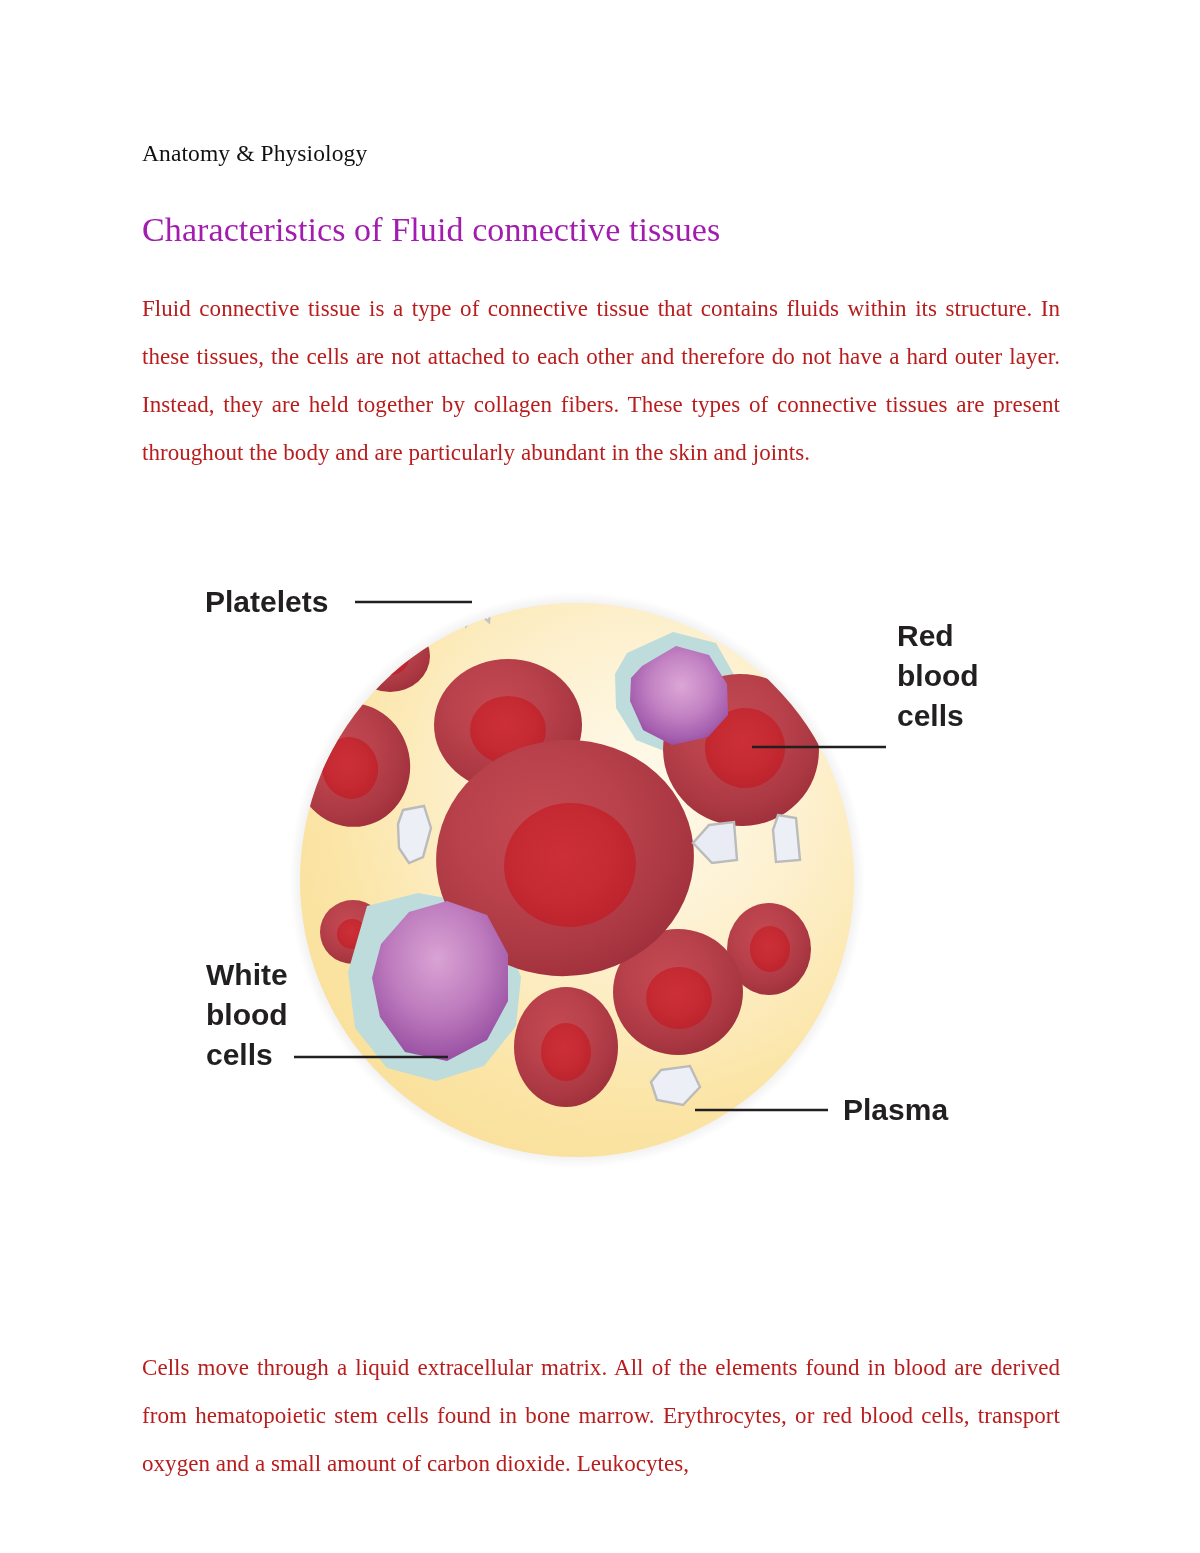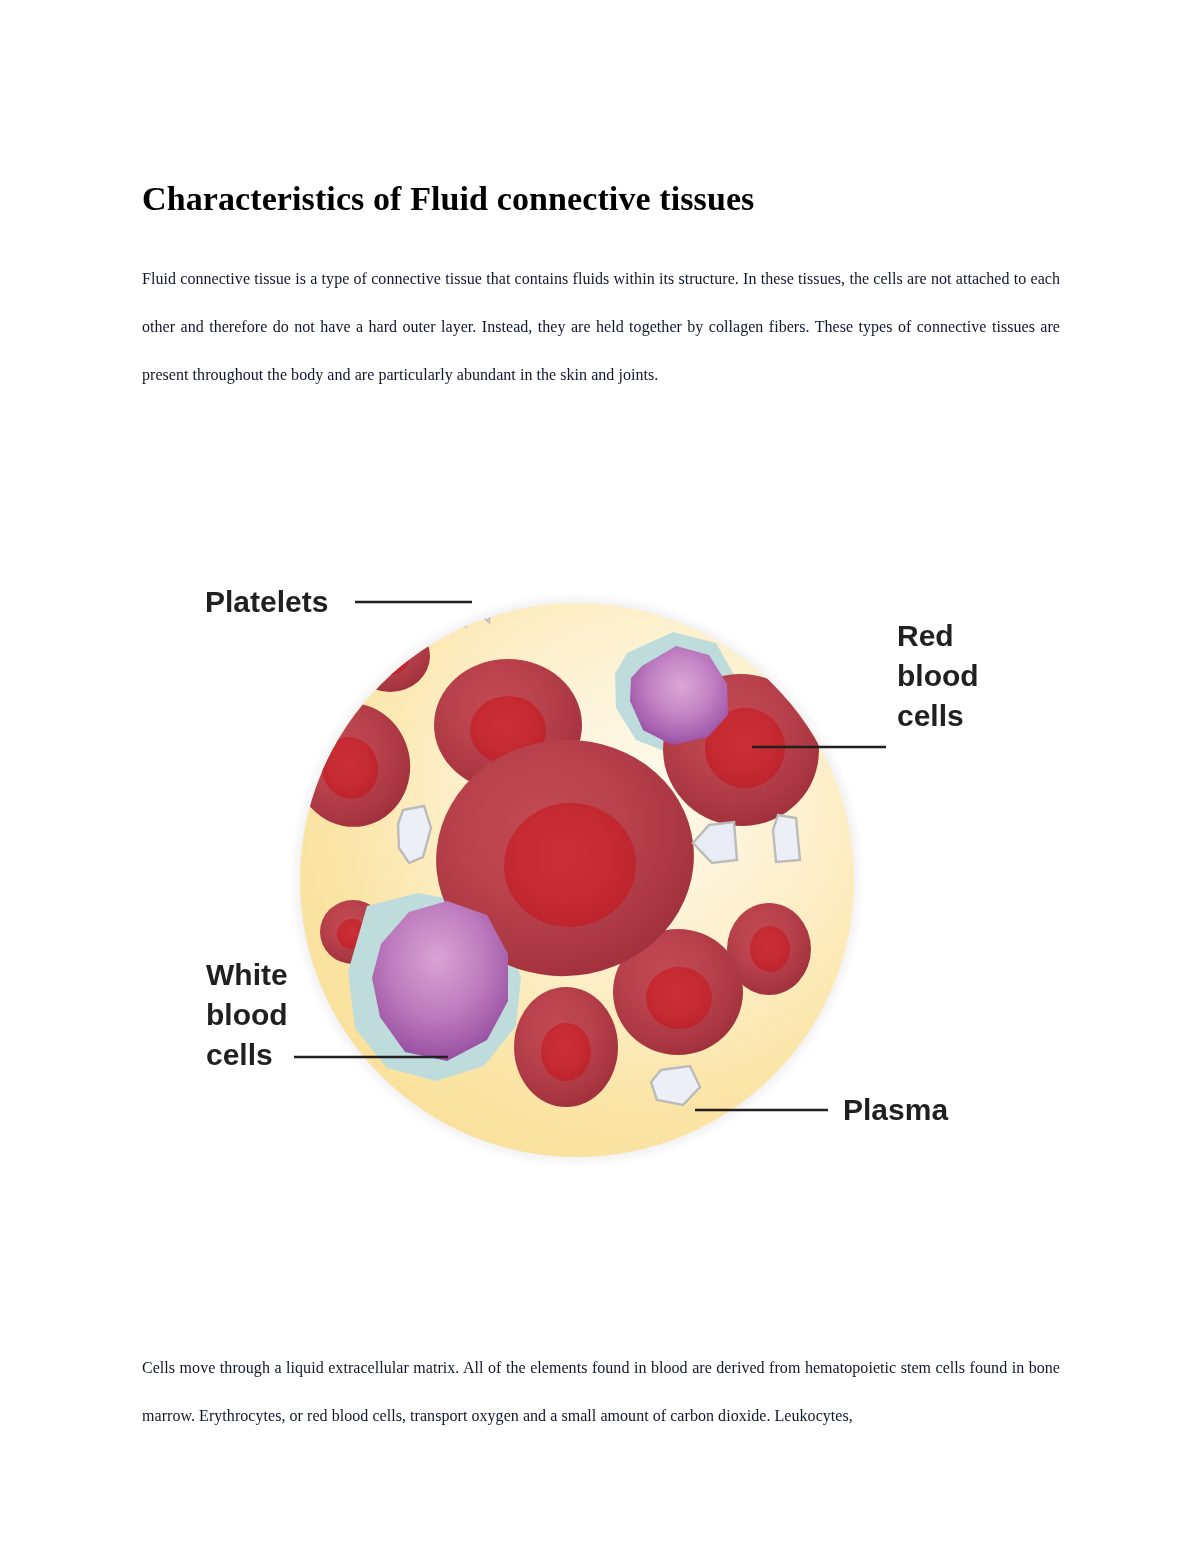--- a/index.html
+++ b/index.html
@@ -34,33 +34,33 @@
     font-family: "Liberation Serif", "DejaVu Serif", serif;
     font-size: 23.5px;
     line-height: 1.3;
     color: #111111;
     letter-spacing: 0.1px;
   }
 
   .doc-title {
     font-family: "Liberation Serif", "DejaVu Serif", serif;
     font-size: 34px;
-    font-weight: bold;
+    font-weight: normal;
     line-height: 1.25;
-    color: #000000;
+    color: #a21caf;
     margin-top: 40px;
     letter-spacing: 0.1px;
   }
 
   .doc-paragraph {
     font-family: "Liberation Serif", "DejaVu Serif", serif;
-    font-size: 16px;
+    font-size: 23px;
     line-height: 48px;
     text-align: justify;
-    color: #0f172a;
+    color: #b91c1c;
     margin-top: 34px;
     letter-spacing: 0.05px;
   }
 
   .doc-paragraph.last {
     margin-top: 0;
   }
 
   
   .figure-wrap {
@@ -90,20 +90,21 @@
     top: 1344px;
     width: 918px;
   }
 </style>
 </head>
 <body>
 
 <div class="page">
 
   <div class="content">
+    <div class="doc-kicker">Anatomy &amp; Physiology</div>
 
     <h1 class="doc-title">Characteristics of Fluid connective tissues</h1>
 
     <p class="doc-paragraph">Fluid connective tissue is a type of connective tissue that contains fluids within its structure. In these tissues, the cells are not attached to each other and therefore do not have a hard outer layer. Instead, they are held together by collagen fibers. These types of connective tissues are present throughout the body and are particularly abundant in the skin and joints.</p>
   </div>
 
   <div class="figure-wrap">
     <svg class="figure-svg" viewBox="0 0 1200 640" xmlns="http://www.w3.org/2000/svg">
       <defs>
 

